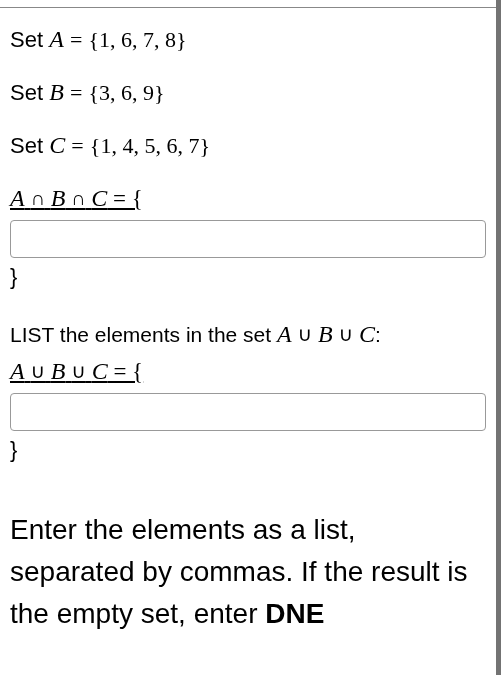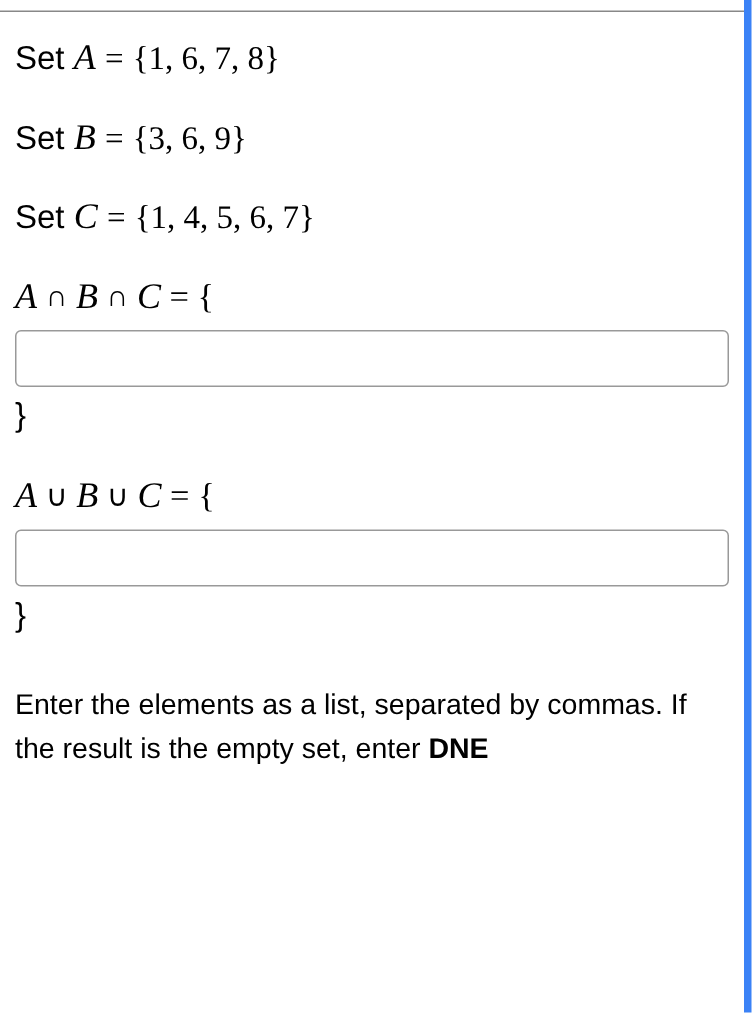--- a/index.html
+++ b/index.html
@@ -12,21 +12,21 @@
       font-size: 20px;
       color: #000;
       background: #fff;
       width: 501px;
       height: 689px;
       overflow: hidden;
       position: relative;
     }
     .container {
       padding: 0;
-      border-right: 5px solid #3b82f6;
+      border-right: 5px solid #737373;
       height: 675px;
       position: relative;
     }
     .top-stub {
       height: 8px;
       border-bottom: 1px solid #888;
       margin-bottom: 0;
     }
     .content {
       padding: 18px 10px 0 10px;
@@ -54,20 +54,21 @@
     .prompt {
       margin-top: 8px;
       margin-bottom: 6px;
       font-size: 21px;
       line-height: 1.4;
     }
     .expr-line {
       font-family: 'Times New Roman', serif;
       font-size: 23px;
       margin-bottom: 6px;
+      text-decoration: underline;
     }
     .expr-line .math-var {
       font-size: 24px;
     }
     .op {
       font-family: 'Times New Roman', serif;
       font-size: 20px;
       position: relative;
       top: -1px;
     }
@@ -82,22 +83,22 @@
       margin-bottom: 4px;
       background: #fff;
     }
     .closing-brace {
       font-family: Arial, sans-serif;
       font-size: 22px;
       margin-bottom: 28px;
       margin-top: 2px;
     }
     .instructions {
-      margin-top: 34px;
-      font-size: 19px;
+      margin-top: 46px;
+      font-size: 28px;
       line-height: 1.5;
     }
     .bold {
       font-weight: bold;
     }
   </style>
 </head>
 <body>
 
 <div class="container">
@@ -121,20 +122,23 @@
       <span class="math-eq">=</span>
       <span class="math-set">{1, 4, 5, 6, 7}</span>
     </div>
 
     <div class="expr-line">
       <span class="math-var">A</span> <span class="op">∩</span> <span class="math-var">B</span> <span class="op">∩</span> <span class="math-var">C</span><span> = {</span>
     </div>
     <input type="text" style="">
     <div class="closing-brace">}</div>
 
+    <div class="prompt">
+      <span>LIST the elements in the set </span><span class="math-var">A</span> <span class="op">∪</span> <span class="math-var">B</span> <span class="op">∪</span> <span class="math-var">C</span><span>:</span>
+    </div>
     <div class="expr-line">
       <span class="math-var">A</span> <span class="op">∪</span> <span class="math-var">B</span> <span class="op">∪</span> <span class="math-var">C</span><span> = {</span>
     </div>
     <input type="text" style="">
     <div class="closing-brace">}</div>
 
     <div class="instructions">
       <span>Enter the elements as a list, separated by commas. If the result is the empty set, enter </span><span class="bold">DNE</span>
     </div>
 

